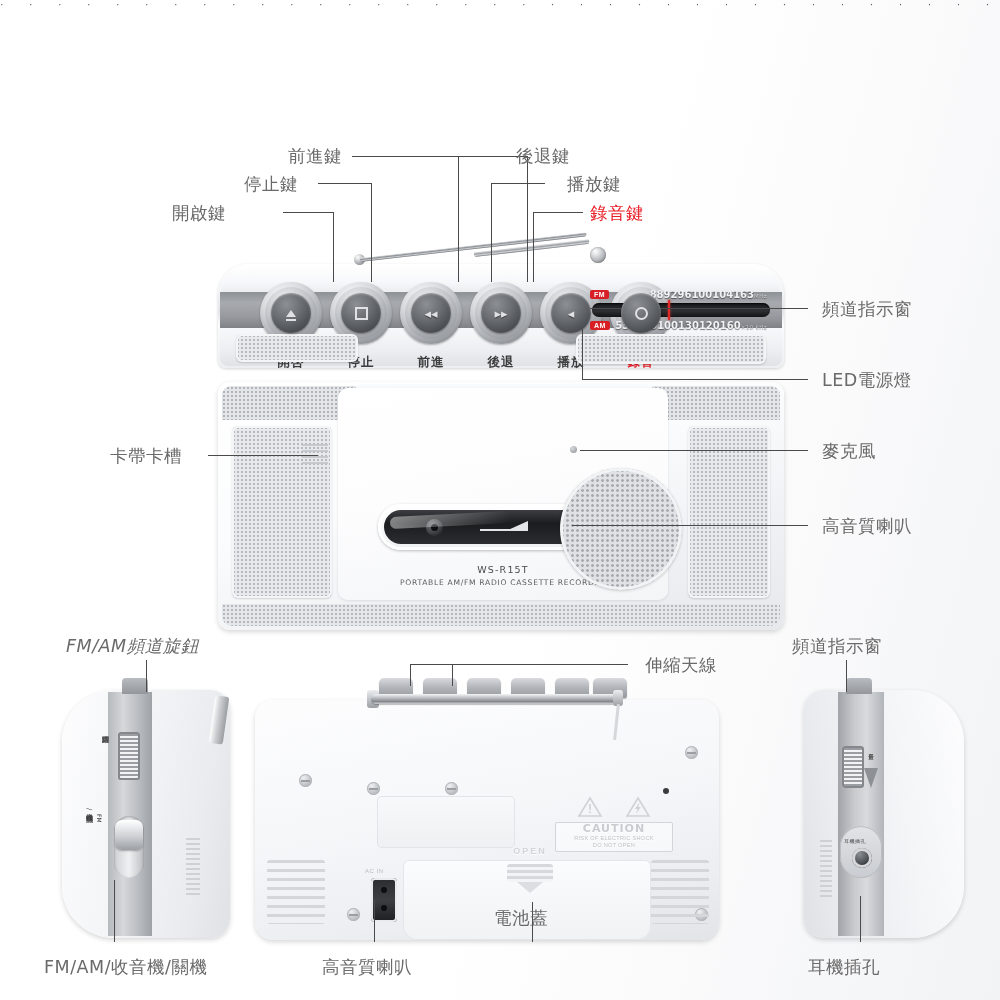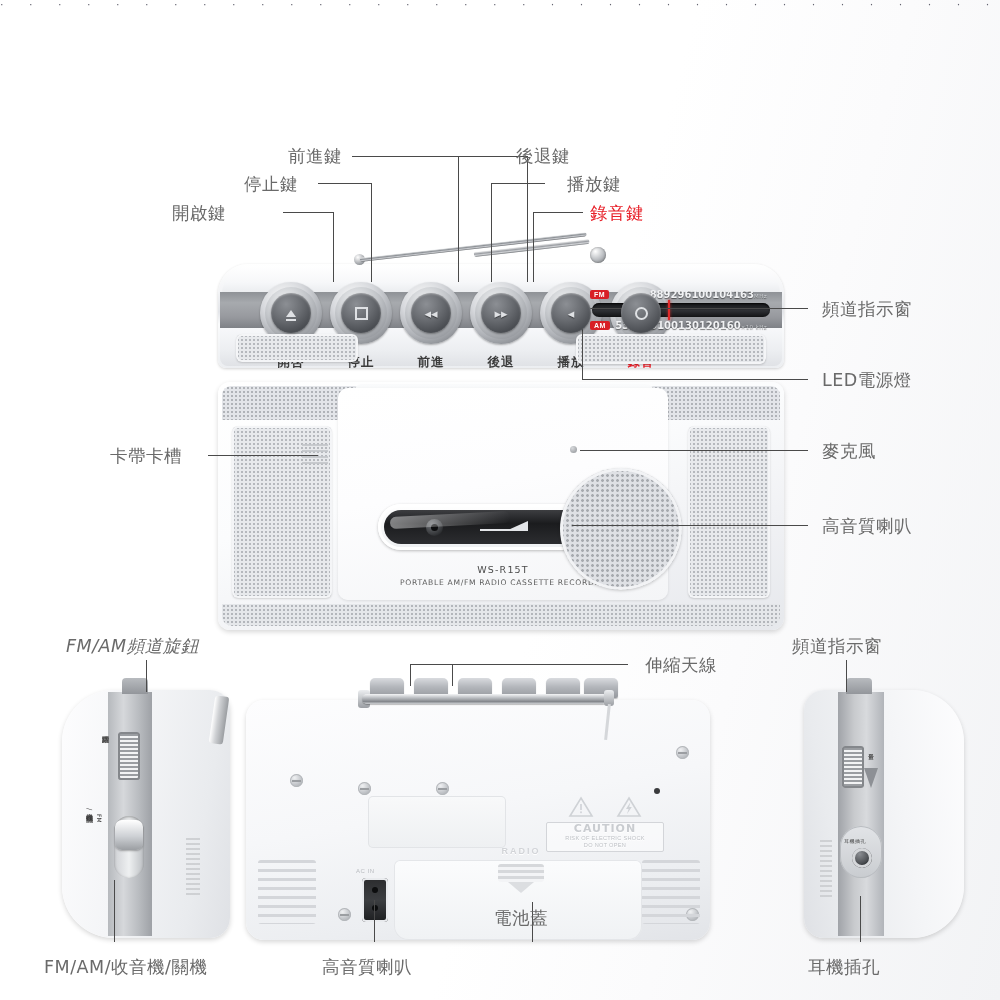--- a/index.html
+++ b/index.html
@@ -200,21 +200,21 @@
     writing-mode:vertical-rl;font-family:"DejaVu Sans",sans-serif;}
   .ul-vt1{left:38px;top:40px;}
   .ul-vt2{left:22px;top:118px;}
   .ul-vt3{left:34px;top:124px;font-size:6px;}
   .ul-grill{position:absolute;left:124px;top:148px;width:14px;height:58px;
     background:repeating-linear-gradient(180deg,#c8cacd 0 2px,transparent 2px 5px);opacity:.8;}
   .ul-ant{position:absolute;left:150px;top:6px;width:14px;height:48px;
     background:linear-gradient(90deg,#fff,#cfd1d4 40%,#9a9da1);border-radius:3px;transform:rotate(8deg);}
 
   
-  .unit-back{position:absolute;left:246px;top:678px;width:464px;height:262px;}
+  .unit-back{position:absolute;left:255px;top:678px;width:464px;height:262px;}
   .ub-body{position:absolute;left:0;top:22px;width:464px;height:240px;border-radius:18px;
     background:linear-gradient(170deg,#fdfdfe 0%,#f6f7f9 45%,#eceef1 78%,#e2e4e8 100%);
     box-shadow:0 2px 5px rgba(0,0,0,.16);}
   .ub-knobs{position:absolute;left:124px;top:0px;width:250px;height:22px;}
   .ub-knob{position:absolute;top:0;width:34px;height:20px;border-radius:5px 5px 2px 2px;
     background:linear-gradient(180deg,#d9dbdf 0%,#b3b6bb 45%,#95989d 100%);
     box-shadow:0 1px 1px rgba(0,0,0,.25);}
   .ub-ant{position:absolute;left:116px;top:16px;width:246px;height:10px;border-radius:5px;
     background:linear-gradient(180deg,#f4f5f6,#b9bcc0 40%,#85888d 75%,#cfd1d4);
     box-shadow:0 1px 1px rgba(0,0,0,.25);}
@@ -471,21 +471,21 @@
           <polygon points="14.5,6 10,13 12.6,13 11,18 15.8,11 13.2,11" fill="#cfd2d6"></polygon>
         </svg>
       </div>
       <div class="caution-box">
         <div class="c-main">CAUTION</div>
         <div class="c-sub">RISK OF ELECTRIC SHOCK</div>
         <div class="c-sub">DO NOT OPEN</div>
       </div>
     </div>
 
-    <div class="ub-open">RADIO</div>
+    <div class="ub-open">OPEN</div>
     <div class="ub-batt"></div>
     <div class="ub-thumb">
       <div class="ub-thumb-l"></div>
       <div class="ub-thumb-a"></div>
     </div>
 
     <div class="ub-dc-lbl">AC IN</div>
     <div class="ub-dc"></div>
 
     <div class="ub-vent ub-vent-l"></div>

